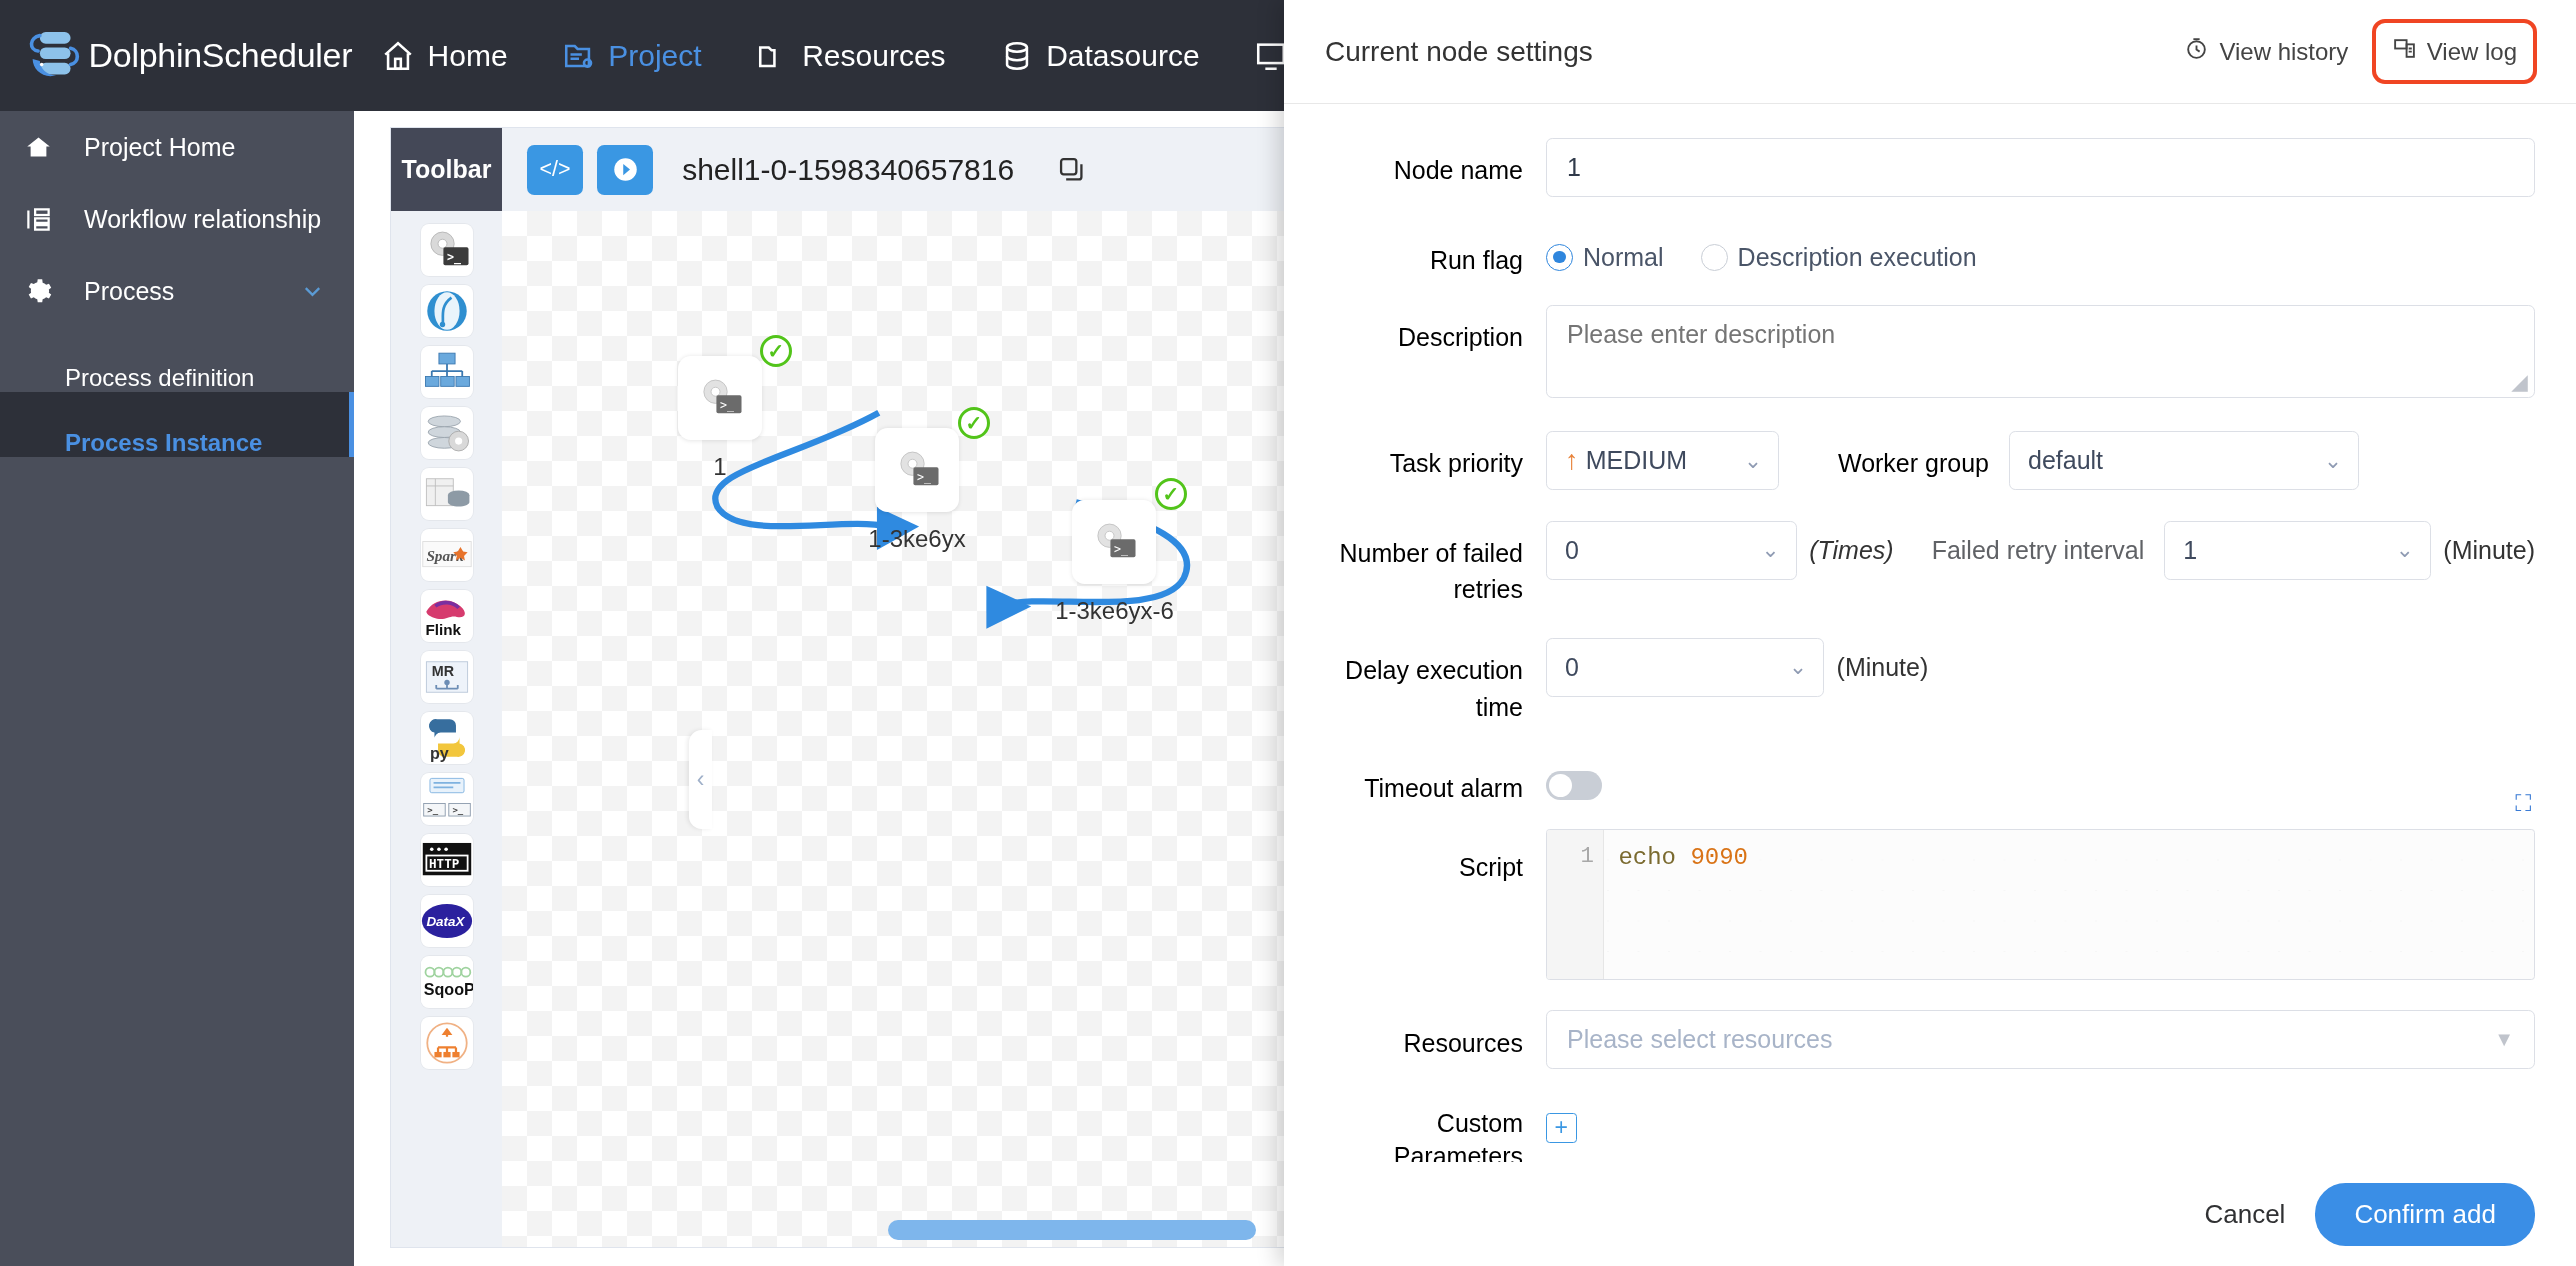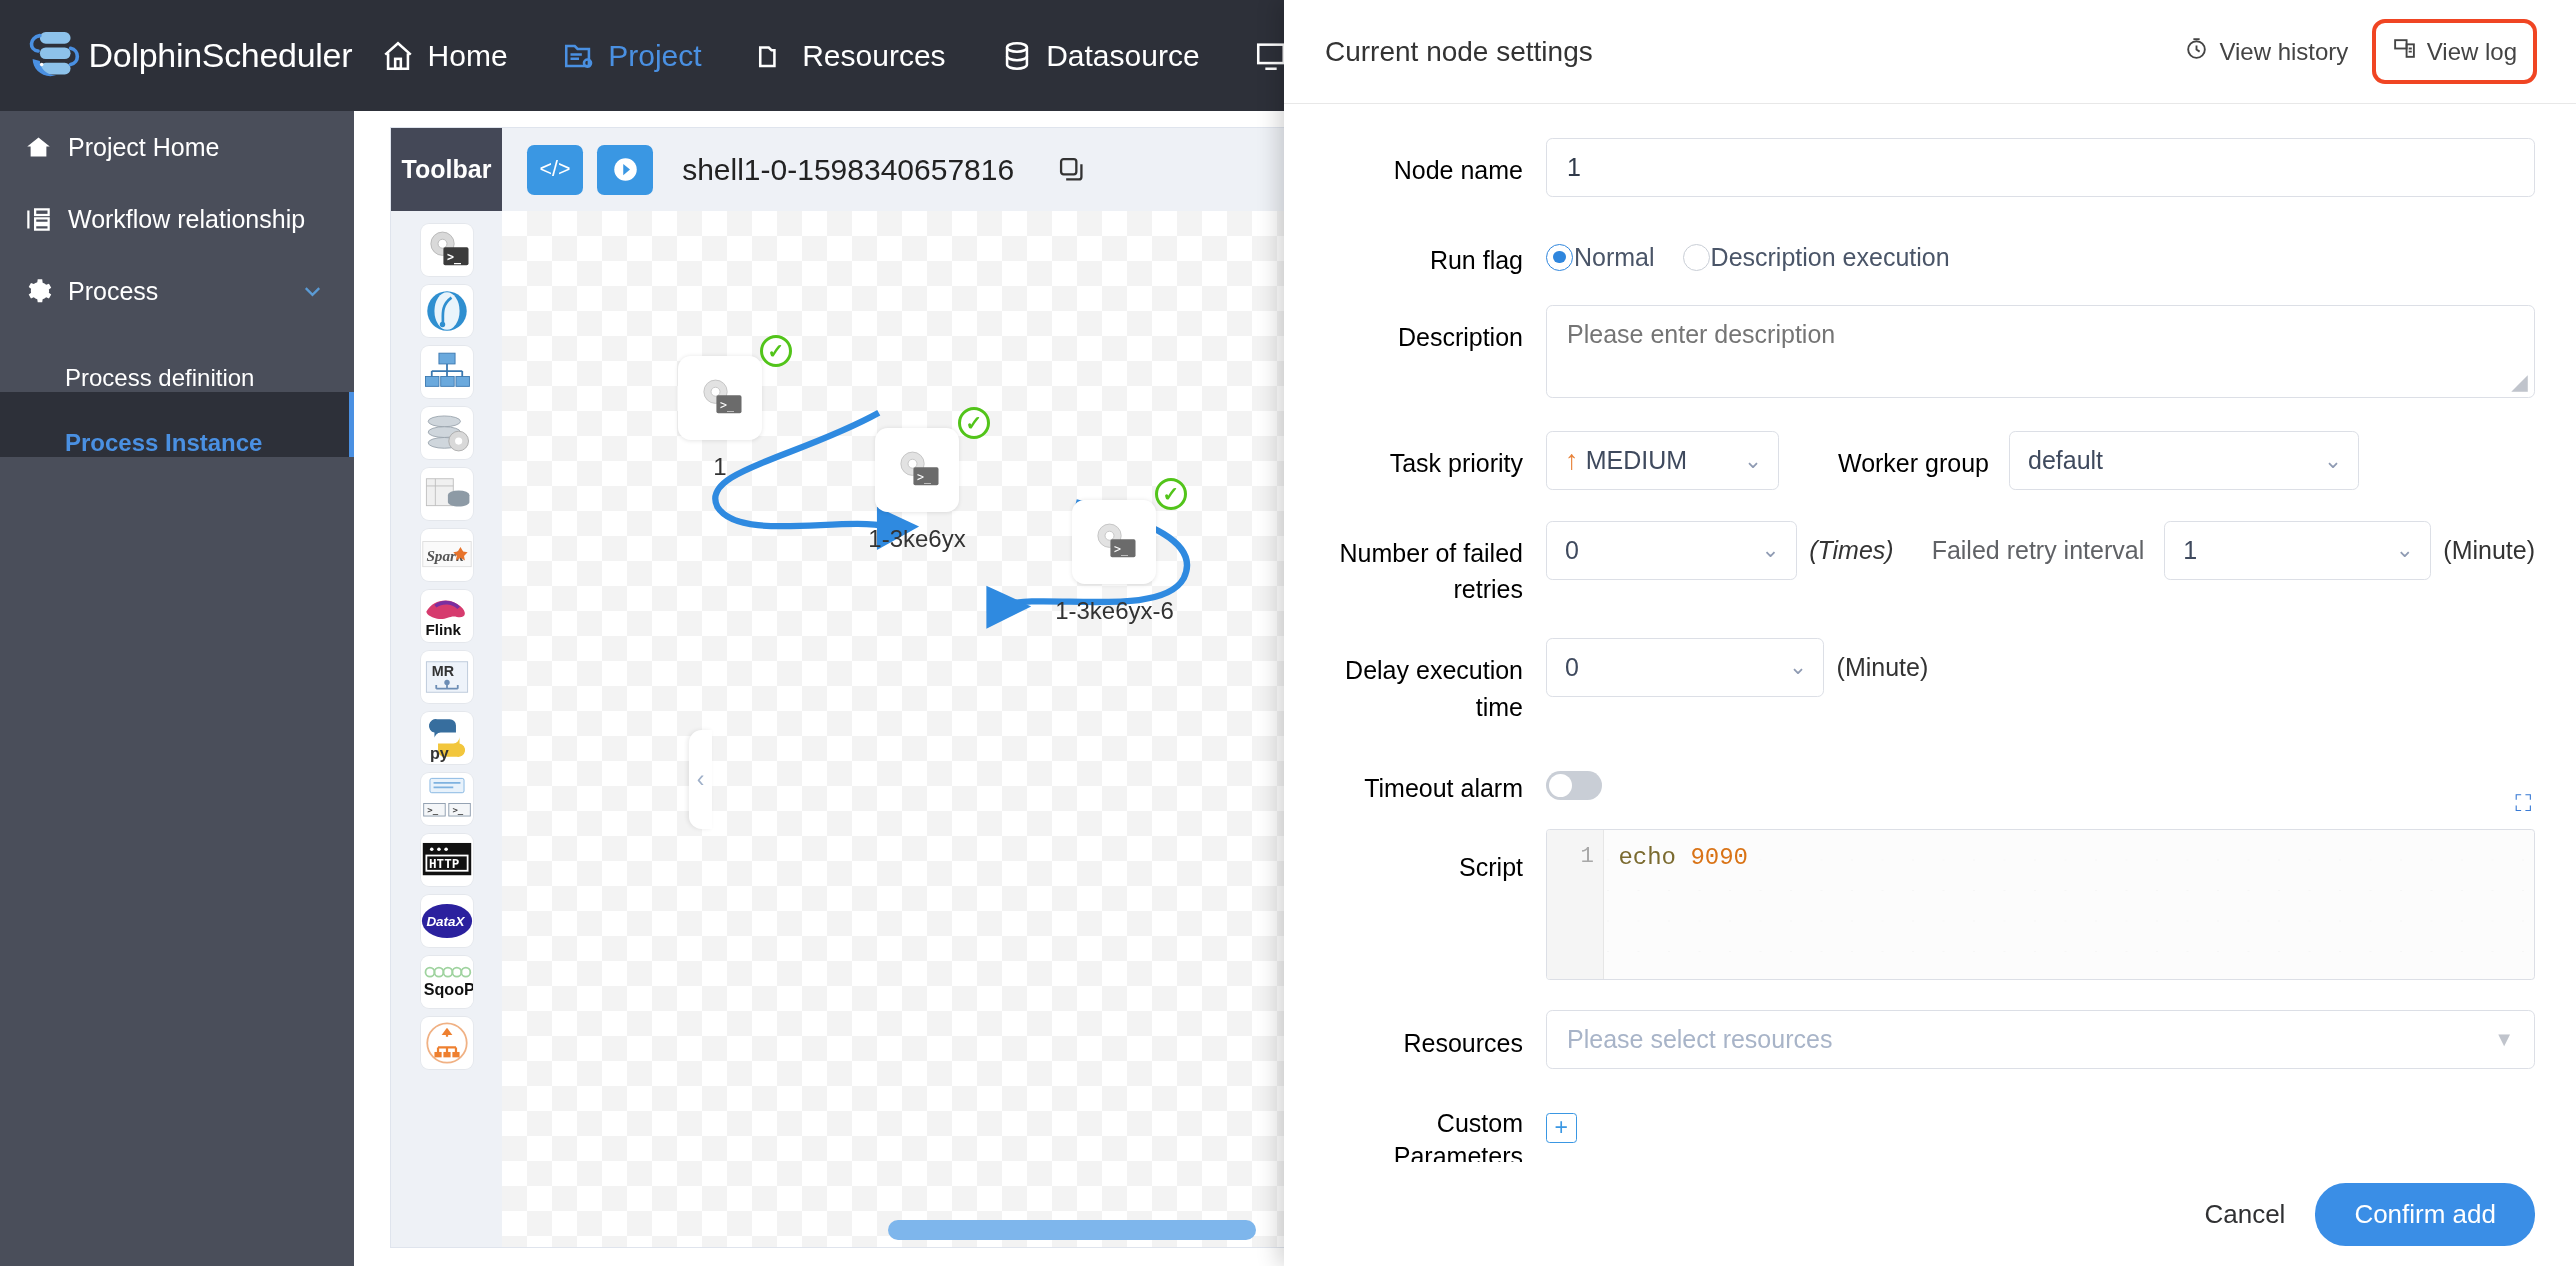--- a/index.html
+++ b/index.html
@@ -32,21 +32,21 @@
   .nav-item .nicon { width: 34px; height: 34px; display:block; }
 
   
   #sidebar {
     position: absolute; top: 111px; left: 0;
     width: 354px; height: 1155px;
     background: #4a4e5a;
     z-index: 4;
   }
   .side-item {
-    display: flex; align-items: center; gap: 16px;
+    display: flex; align-items: center; gap: 32px;
     height: 72px; padding-left: 25px;
     color: #ffffff; font-size: 25px; cursor: pointer;
     position: relative;
   }
   .side-item .sicon { width: 27px; height: 27px; flex: 0 0 27px; }
   .side-sub {
     height: 65px; padding-left: 65px;
     display: flex; align-items: flex-end;
     color: #ffffff; font-size: 24px; cursor: pointer;
     position: relative;
@@ -205,21 +205,21 @@
     padding: 14.4px 20px; font-size: 25px; color: #a8b4c8;
     font-family: "Liberation Sans", sans-serif;
     background: #fff; outline: none; resize: none;
     position: relative;
   }
   .ta-wrap { position: relative; }
   .ta-grip {
     position: absolute; right: 7.2px; bottom: 5.4px;
     font-size: 21.5px; color: #c0c4cc; pointer-events: none;
   }
-  .radio-line { display: flex; align-items: center; gap: 1px; height: 59px; }
+  .radio-line { display: flex; align-items: center; gap: 10px; height: 59px; }
   .radio {
     width: 27px; height: 27px; border-radius: 50%;
     border: 1.8px solid #c9ced6; background: #fff;
     display: inline-flex; align-items: center; justify-content: center;
     flex: 0 0 27px; cursor: pointer;
   }
   .radio.on { border-color: #2f86dd; }
   .radio.on::after {
     content: ""; width: 12.6px; height: 12.6px; border-radius: 50%;
     background: #2f86dd;

